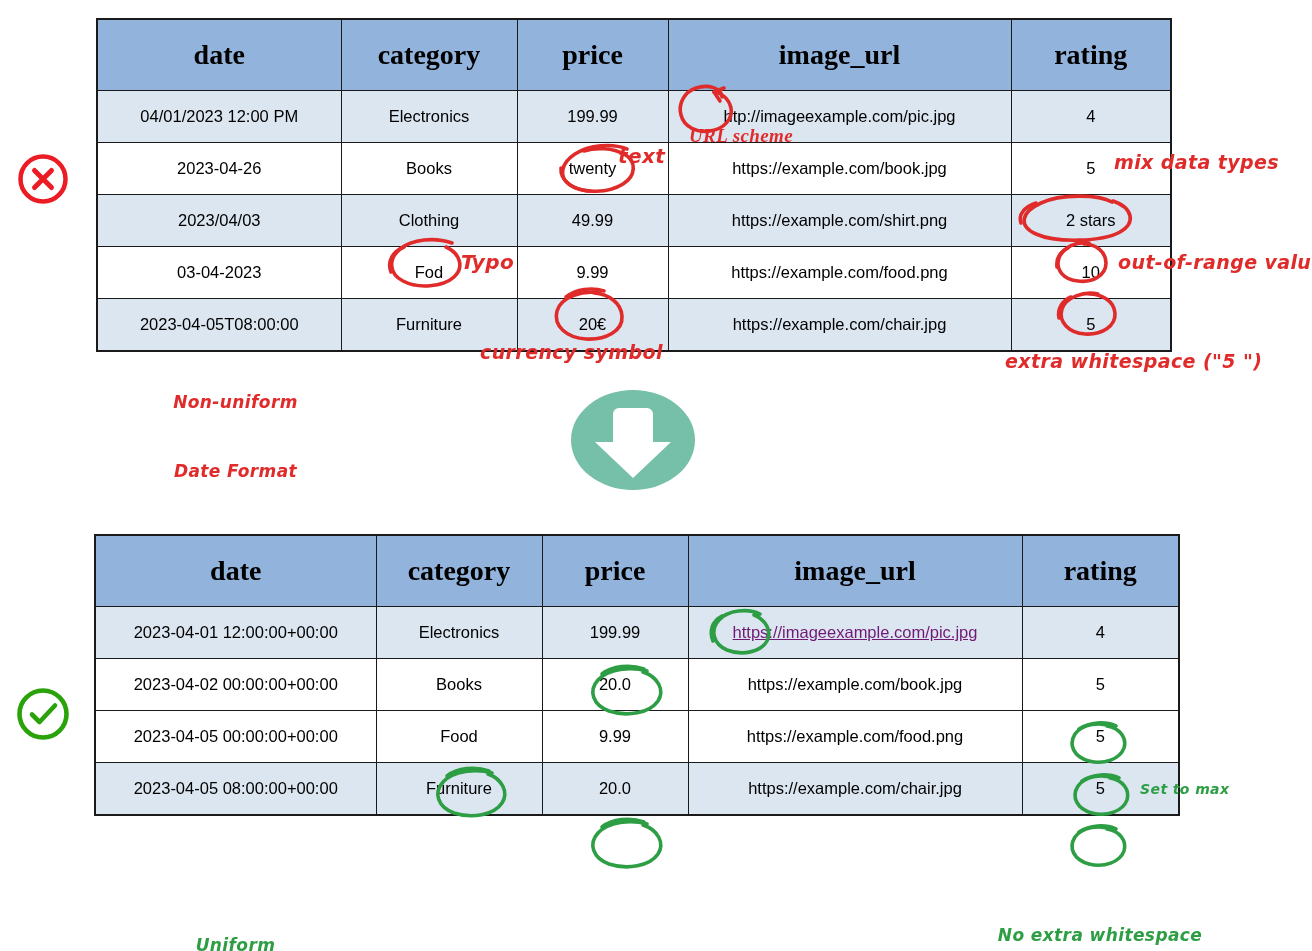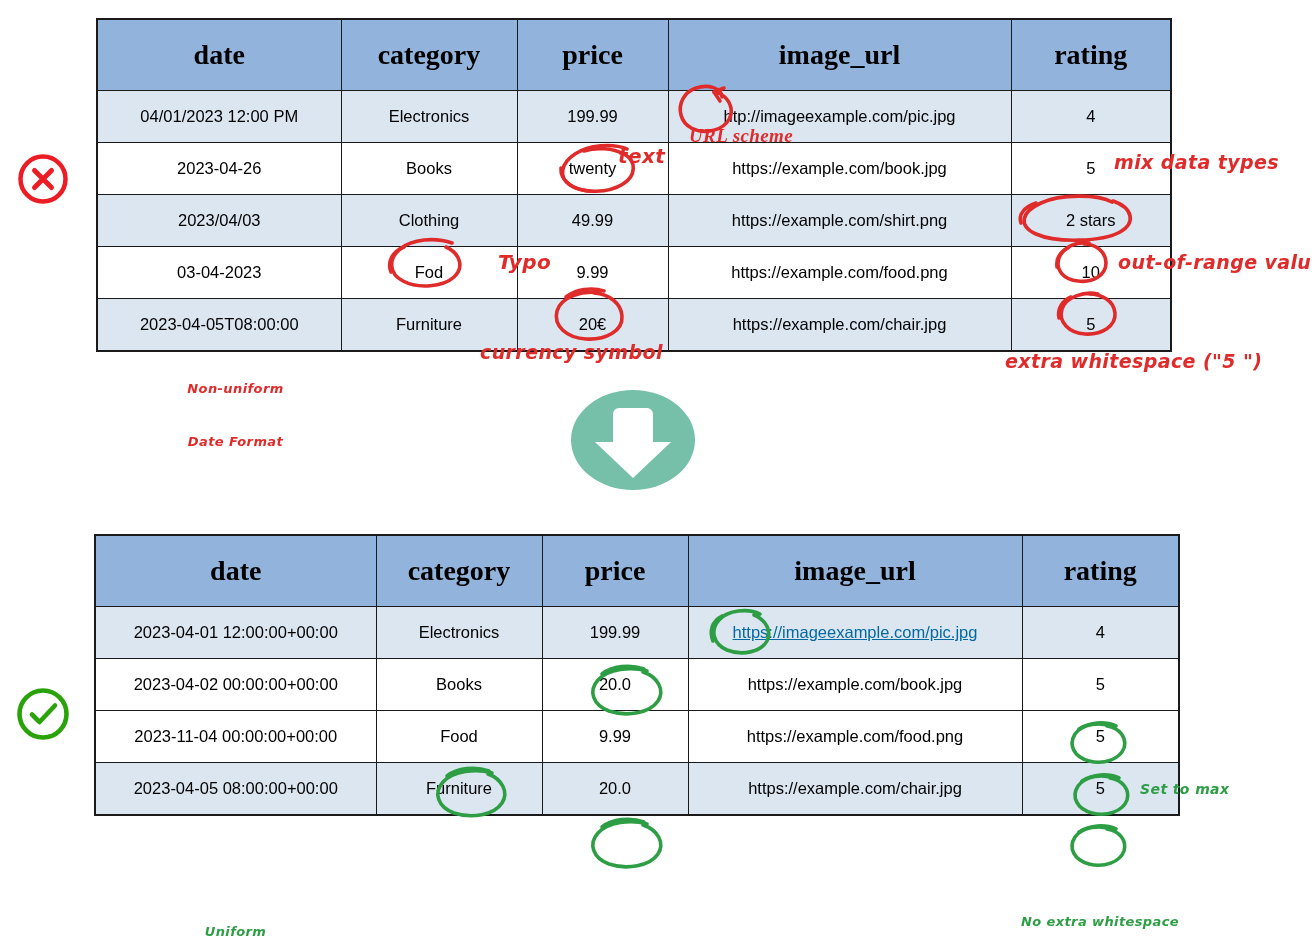--- a/index.html
+++ b/index.html
@@ -53,29 +53,29 @@
   .c-url{width:343px;}
   .c-rate{width:160px;}
 
   .b-date{width:281px;}
   .b-cat{width:166px;}
   .b-price{width:146px;}
   .b-url{width:334px;}
   .b-rate{width:157px;}
 
   .link{
-    color:#0369a1;
+    color:#701a75;
     text-decoration:underline;
   }
 
   
   .note{
     position:absolute;
     font-family:"DejaVu Sans", sans-serif;
-    font-size:13px;
+    font-size:17px;
     font-style:italic;
     font-weight:600;
     letter-spacing:.4px;
     white-space:pre;
     line-height:1.35;
     pointer-events:none;
   }
   .note.red{color:#e02b2b;}
   .note.green{color:#2e9e45;}
   .note.center{text-align:center;}
@@ -202,21 +202,21 @@
         <td>4</td>
       </tr>
       <tr class="plain">
         <td>2023-04-02 00:00:00+00:00</td>
         <td>Books</td>
         <td>20.0</td>
         <td>https://example.com/book.jpg</td>
         <td>5</td>
       </tr>
       <tr class="plain">
-        <td>2023-11-04 00:00:00+00:00</td>
+        <td>2023-04-05 00:00:00+00:00</td>
         <td>Food</td>
         <td>9.99</td>
         <td>https://example.com/food.png</td>
         <td>5</td>
       </tr>
       <tr class="shade">
         <td>2023-04-05 08:00:00+00:00</td>
         <td>Furniture</td>
         <td>20.0</td>
         <td>https://example.com/chair.jpg</td>
@@ -302,21 +302,21 @@
       </g>
     </g>
   </svg>
 
   <div class="note red" style="left:618px;top:143px;font-size:20px;">text</div>
 
   <div class="note red" style="left:689px;top:123px;font-size:19px;font-family:Liberation Serif, serif;">URL scheme</div>
 
   <div class="note red" style="left:1114px;top:150px;font-size:19px;">mix data types</div>
 
-  <div class="note red" style="left:461px;top:249px;font-size:20px;margin-left:37px;">Typo</div>
+  <div class="note red" style="left:461px;top:249px;font-size:20px;">Typo</div>
 
   <div class="note red" style="left:1118px;top:250px;font-size:19px;">out-of-range value</div>
 
   <div class="note red" style="left:480px;top:340px;font-size:19px;text-align:center;">currency symbol</div>
 
   <div class="note red center" style="left:148px;top:345px;width:175px;">
     <div>Non-uniform</div>
     <div>Date Format</div>
   </div>
 

